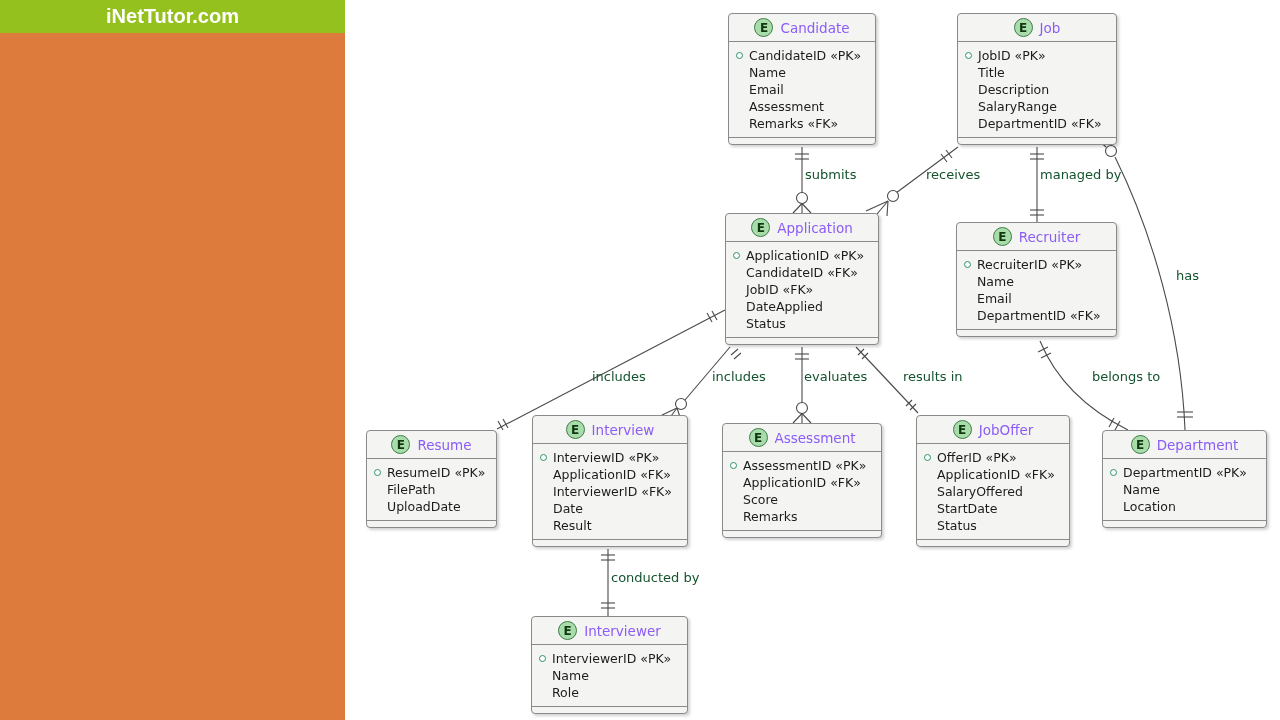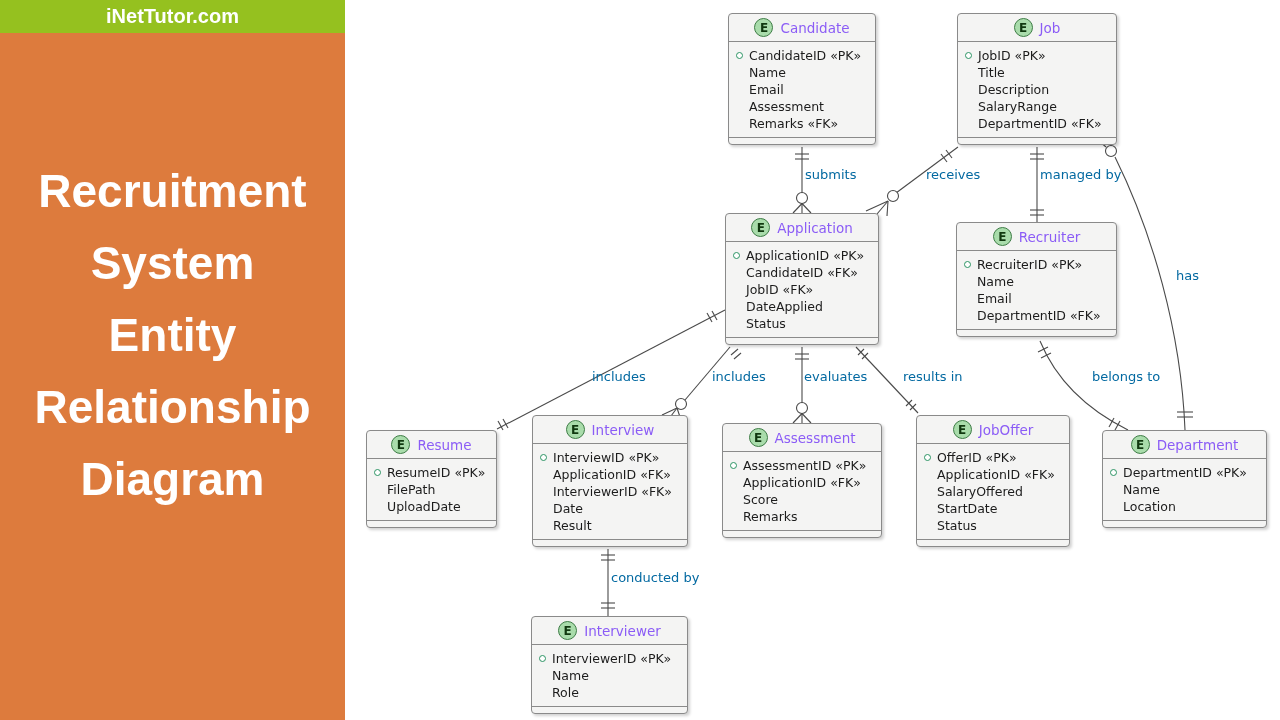--- a/index.html
+++ b/index.html
@@ -29,35 +29,28 @@
            font-weight:bold; font-size:12px; color:#10380f; flex:0 0 auto; }
   .ent-name { font-size:13.5px; color:#8b5cf6; white-space:nowrap; }
   .ent-attrs { padding:5px 8px 5px 7px;text-align:center; }
   .attr-row { display:flex; align-items:center; height:17px; font-size:12.5px; color:#1c1c1c; white-space:nowrap; }
   .bullet { width:7px; height:7px; border-radius:50%; border:1px solid #2c9464; background:#ffffff;
             margin-right:6px; flex:0 0 auto; }
   .bullet.hidden { visibility:hidden; }
   .ent-footer { height:7px; border-top:1px solid #8a8a8a; }
 
   
-  .rel-label { position:absolute; z-index:1; font-size:13px; color:#0369a1; white-space:nowrap; }
+  .rel-label { position:absolute; z-index:1; font-size:13px; color:#14532d; white-space:nowrap; }
 </style>
 </head>
 <body>
 
 <div class="sidebar">
   <div class="topbar">
     <span class="topbar-text">iNetTutor.com</span>
-  </div>
-  <div class="side-title">
-    <div>Recruitment</div>
-    <div>System</div>
-    <div>Entity</div>
-    <div>Relationship</div>
-    <div>Diagram</div>
   </div>
 </div>
 
 <div class="canvas"></div>
 
 <svg class="diagram-svg" width="1280" height="720" viewBox="0 0 1280 720">
   <g stroke="#4a4a4a" stroke-width="1.1" fill="none">
 
     <g>
       <line x1="802" y1="147" x2="802" y2="205"></line>

